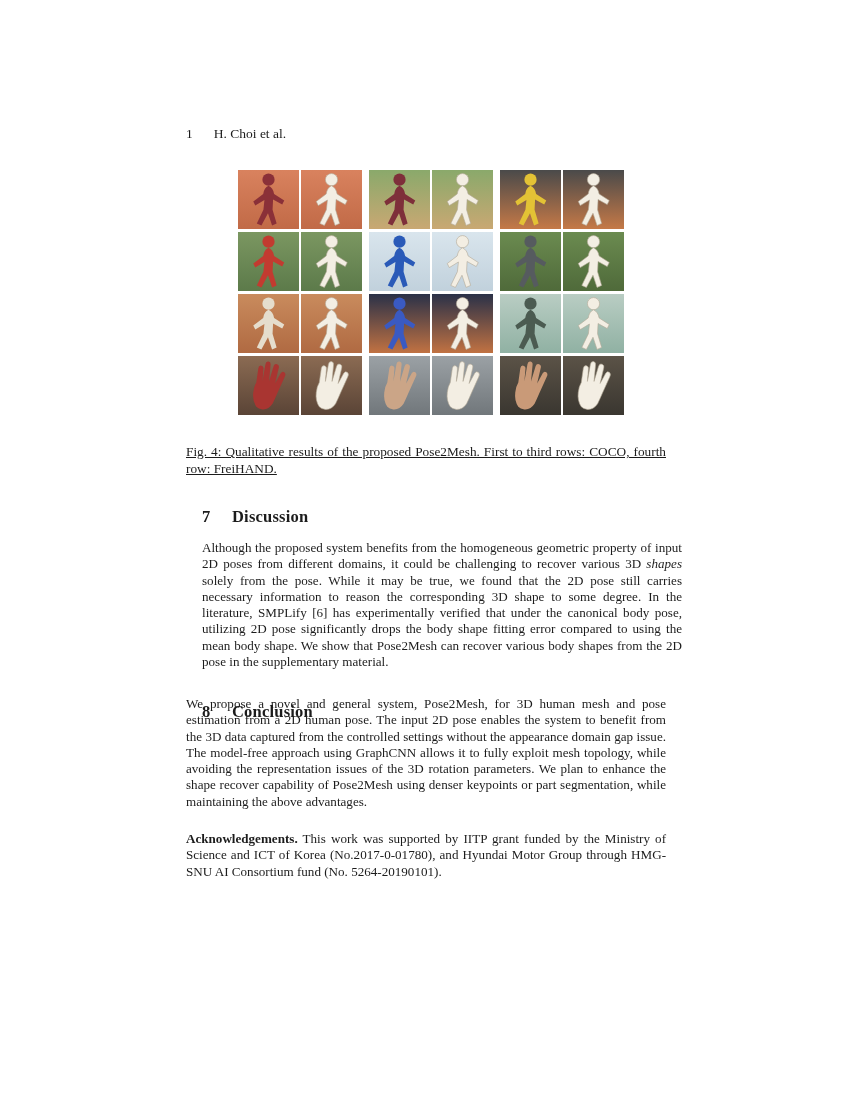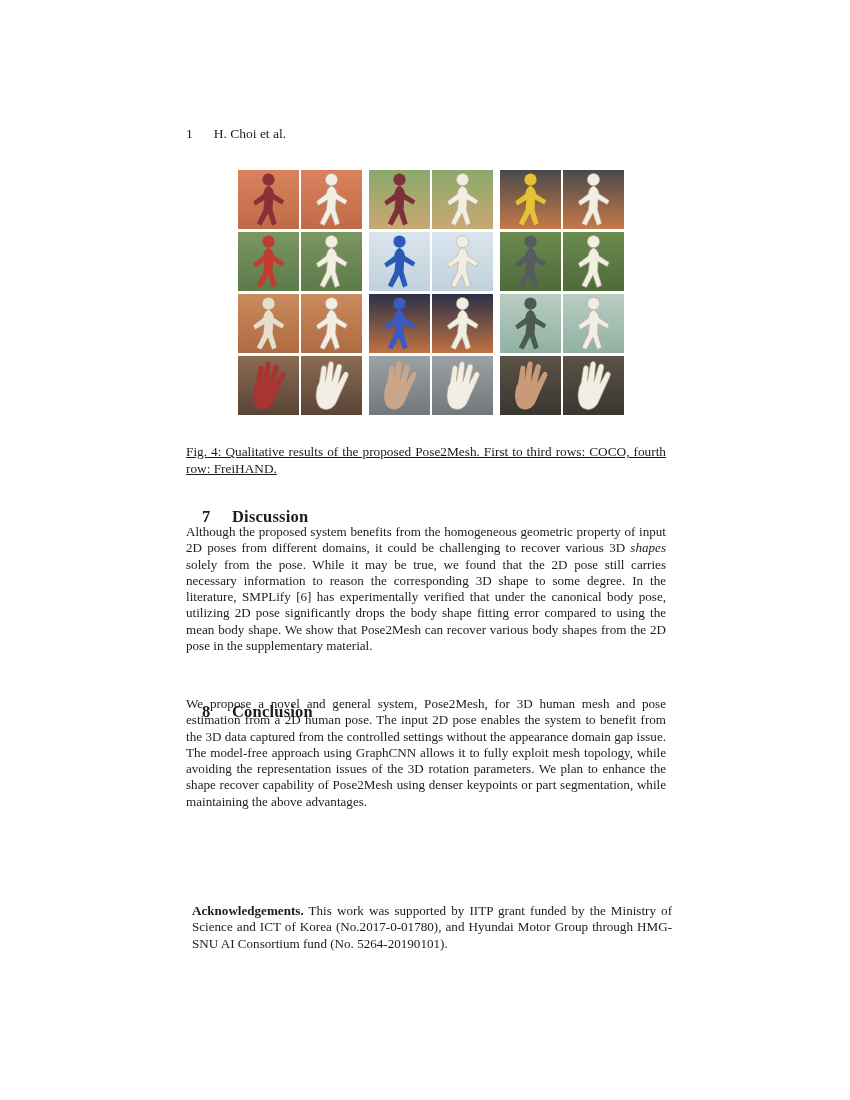--- a/index.html
+++ b/index.html
@@ -38,23 +38,23 @@
     font-size:16.5px;font-weight:bold;letter-spacing:.2px;margin-left:16px;
   }
   .sec-heading .sec-num{display:inline-block;width:30px;}
   .heading-discussion{top:507px;}
   .heading-conclusion{top:702px;}
   .body-para{
     position:absolute;left:186px;width:480px;
     font-size:13.1px;line-height:16.3px;text-align:justify;
     hyphens:auto;-webkit-hyphens:auto;
   }
-  .para-discussion{top:524px;}
+  .para-discussion{top:540px;margin-left:16px;}
   .para-conclusion{top:696px;}
-  .para-ack{top:903px;margin-left:6px;}
+  .para-ack{top:831px;}
   .italic{font-style:italic;}
   .bold{font-weight:bold;}
   .svg-defs{position:absolute;width:0;height:0;overflow:hidden;}
 </style>
 </head>
 <body>
 
 <svg class="svg-defs" xmlns="http://www.w3.org/2000/svg">
   <symbol id="person-shape" viewBox="0 0 60 58">
     <circle cx="30" cy="9.5" r="6"></circle>

